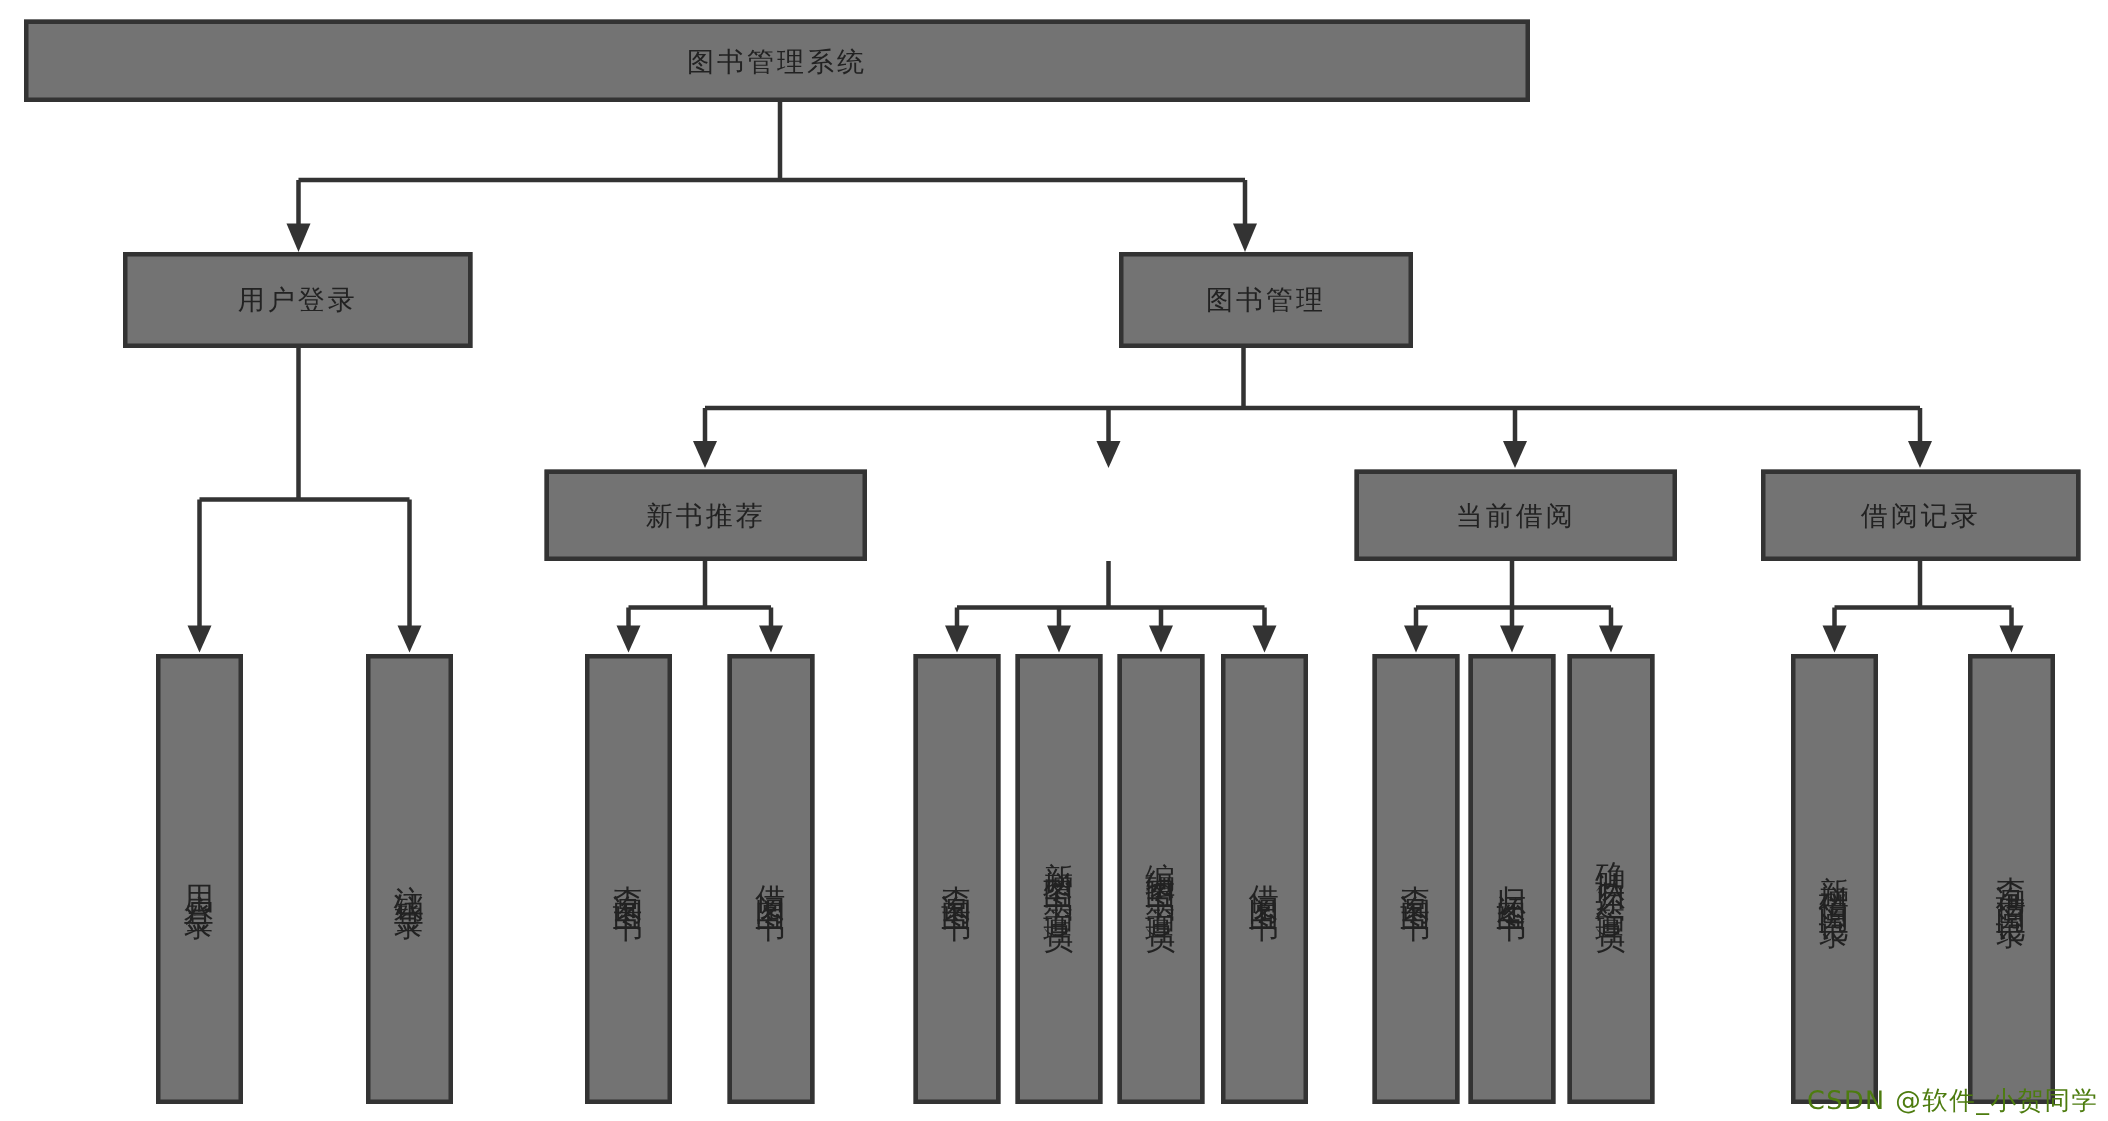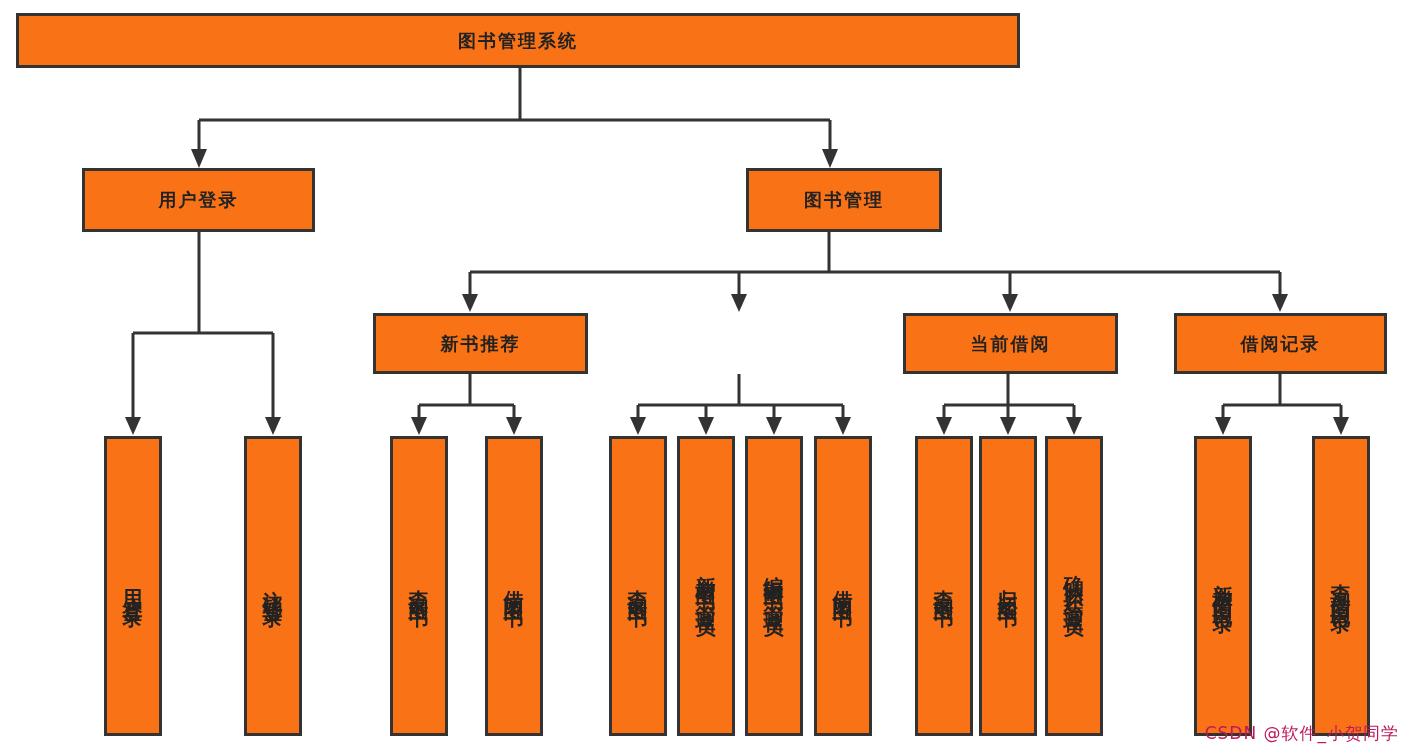--- a/index.html
+++ b/index.html
@@ -20,27 +20,26 @@
     left: 0;
     top: 0;
     width: 1405px;
     height: 747px;
     pointer-events: none;
   }
   .node {
     position: absolute;
     box-sizing: border-box;
     border: 3px solid #333333;
-    background: #f97316;
+    background: #737373;
     color: #222222;
     display: flex;
     align-items: center;
     justify-content: center;
     text-align: center;
-    font-weight: bold;
   }
   .h-node {
     font-size: 18px;
     letter-spacing: 2px;
     white-space: nowrap;
   }
   .root-node {
     font-size: 18px;
     letter-spacing: 2px;
   }
@@ -49,21 +48,21 @@
     text-orientation: mixed;
     font-size: 20px;
     letter-spacing: 6px;
     line-height: 1;
   }
   .watermark {
     position: absolute;
     right: 6px;
     bottom: 2px;
     font-size: 17px;
-    color: #be185d;
+    color: #4d7c0f;
     letter-spacing: 1px;
     z-index: 5;
     white-space: nowrap;
   }
 </style>
 </head>
 <body>
 
 <div class="canvas">
 
@@ -108,21 +107,21 @@
       <polygon points="1215,417 1231,417 1223,435"></polygon>
       <polygon points="1333,417 1349,417 1341,435"></polygon>
     </g>
   </svg>
 
   <div class="node root-node" style="left:16px; top:13px; width:1004px; height:55px;">图书管理系统</div>
 
   <div class="node h-node" style="left:82px; top:168px; width:233px; height:64px;">用户登录</div>
   <div class="node h-node" style="left:746px; top:168px; width:196px; height:64px;">图书管理</div>
 
-  <div class="node h-node" style="left:373px; top:313px; width:215px; height:61px;">新书推荐</div>
+  <div class="node h-node" style="left:363px; top:313px; width:215px; height:61px;">新书推荐</div>
   <div class="node h-node" style="left:1174px; top:313px; width:213px; height:61px;">借阅记录</div>
   <div class="node h-node" style="left:903px; top:313px; width:215px; height:61px;">当前借阅</div>
 
   <div class="node v-node" style="left:104px; top:436px; width:58px; height:300px;">用户登录</div>
   <div class="node v-node" style="left:244px; top:436px; width:58px; height:300px;">注销登录</div>
 
   <div class="node v-node" style="left:390px; top:436px; width:58px; height:300px;">查询图书</div>
   <div class="node v-node" style="left:485px; top:436px; width:58px; height:300px;">借阅图书</div>
 
   <div class="node v-node" style="left:609px; top:436px; width:58px; height:300px;">查询图书</div>

